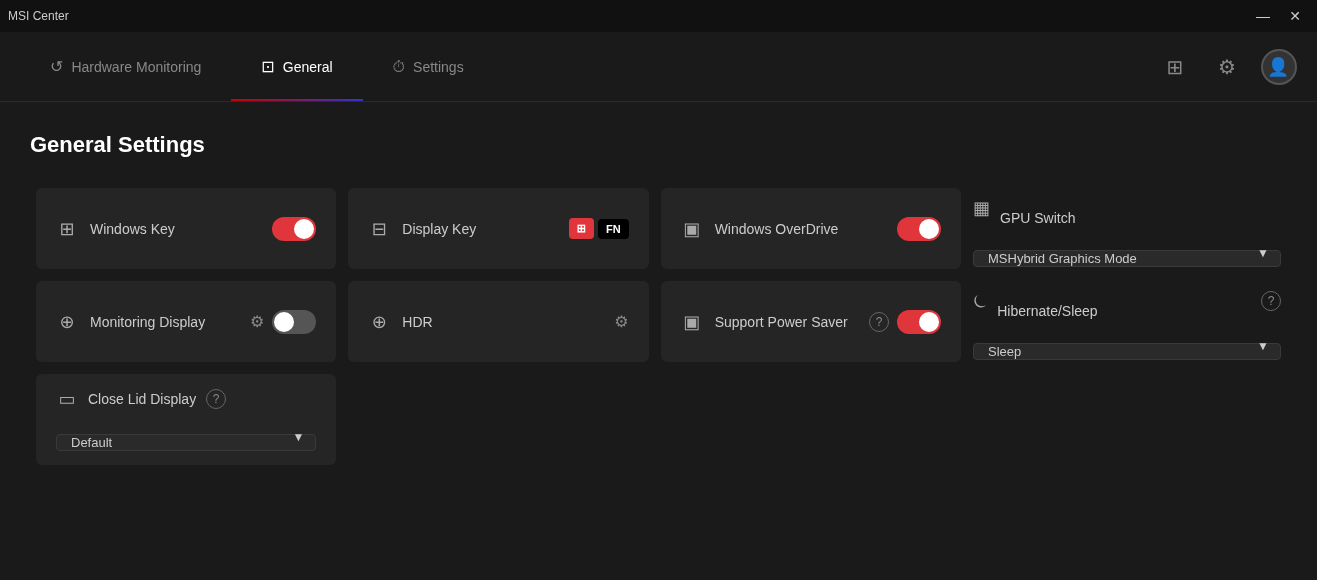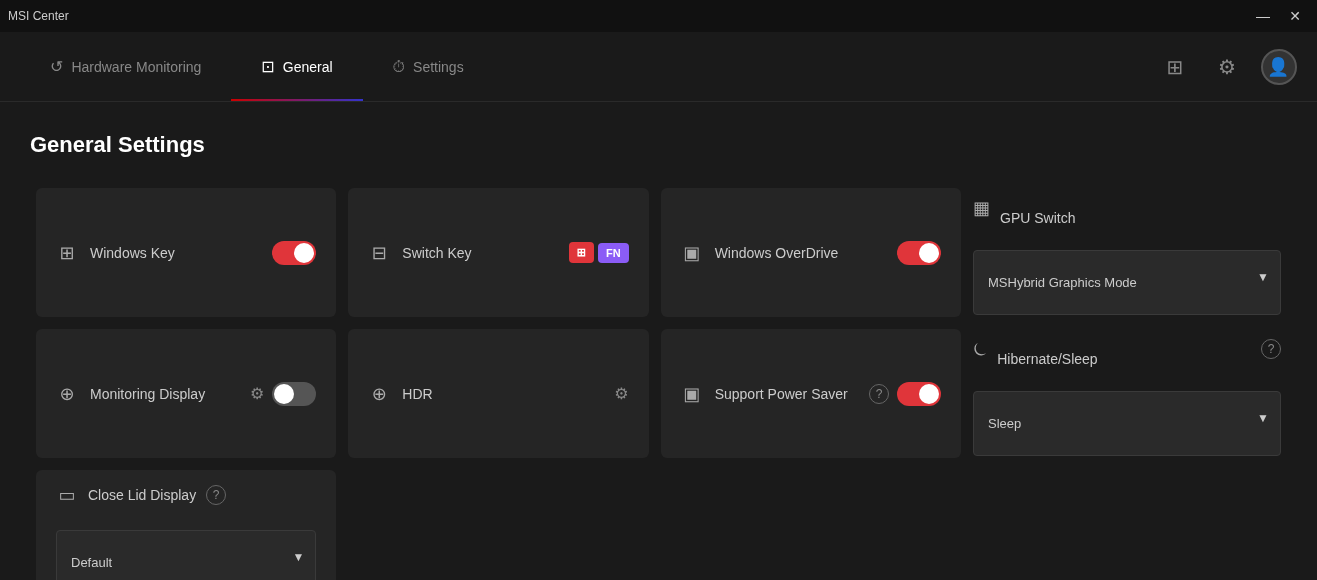--- a/index.html
+++ b/index.html
@@ -229,21 +229,21 @@
       align-items: center;
       gap: 3px;
     }
 
     .badge-win {
       background-color: #e0353a;
       color: white;
     }
 
     .badge-fn {
-      background-color: #8b5cf6;
+      background-color: #000000;
       color: white;
     }
 
     
     .help-icon {
       width: 20px;
       height: 20px;
       border-radius: 50%;
       border: 1px solid #666;
       display: flex;
@@ -287,21 +287,21 @@
 
     .select-container {
       position: relative;
     }
 
     .select-container select {
       width: 100%;
       background-color: #2a2a2a;
       border: 1px solid #3a3a3a;
       border-radius: 4px;
-      padding: 24px 14px;
+      padding: 0 14px;
       color: #cccccc;
       font-size: 13px;
       appearance: none;
       cursor: pointer;
       margin-top: 12px;
     }
 
     .select-arrow {
       position: absolute;
       right: 12px;
@@ -403,21 +403,21 @@
       <div class="setting-card-right">
         <div class="toggle on">
           <div class="toggle-thumb"></div>
         </div>
       </div>
     </div>
 
     <div class="setting-card">
       <div class="setting-card-left">
         <span class="setting-icon">⊟</span>
-        <span class="setting-label">Switch Key</span>
+        <span class="setting-label">Display Key</span>
       </div>
       <div class="setting-card-right badge-group">
         <span class="badge badge-win">⊞</span>
         <span class="badge badge-fn">FN</span>
       </div>
     </div>
 
     <div class="setting-card">
       <div class="setting-card-left">
         <span class="setting-icon">▣</span>

